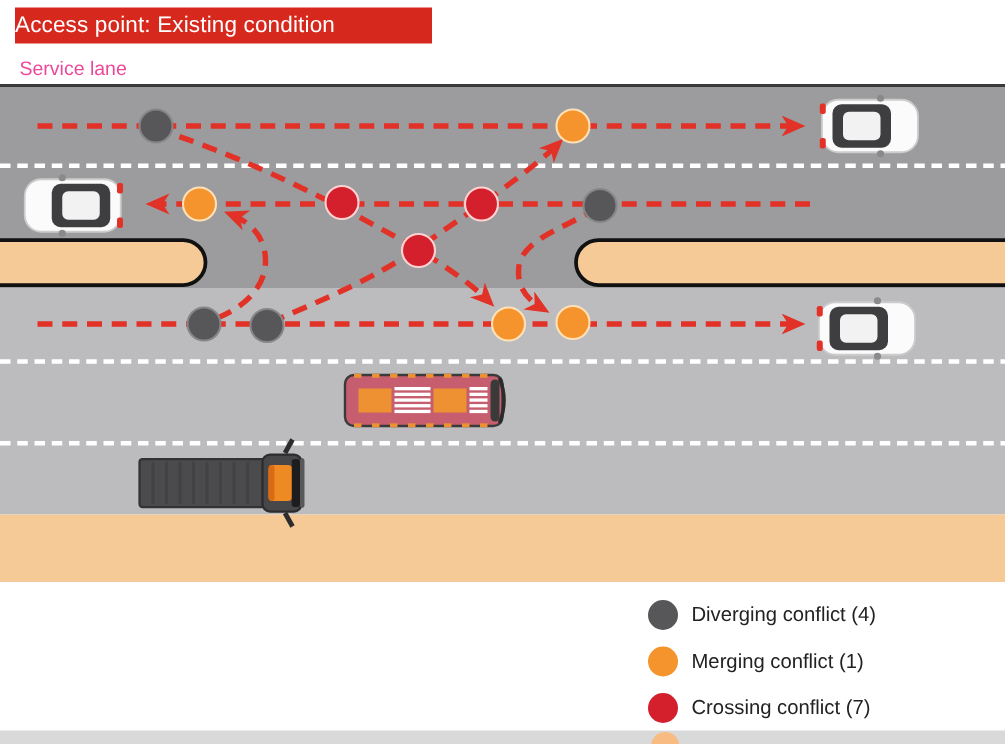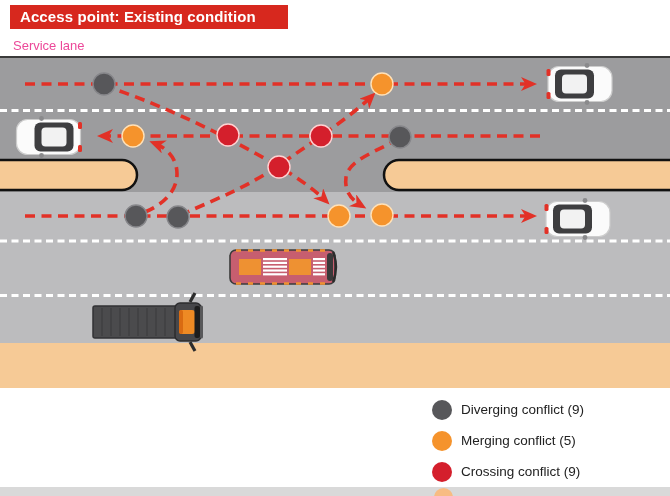--- a/index.html
+++ b/index.html
@@ -3,22 +3,22 @@
 <meta charset="utf-8">
 <style>
   html,body{margin:0;padding:0;background:#ffffff;}
   #stage{
     position:relative;width:670px;height:496px;overflow:hidden;
     font-family:"Liberation Sans", sans-serif;background:#ffffff;
   }
   .abs{position:absolute;}
   #title-banner{
     left:10px;top:5px;width:278px;height:24px;background:#d7281e;
-    color:#ffffff;font-size:15px;font-weight:bold;line-height:24px;
-    padding-left:10px;box-sizing:border-box;letter-spacing:.1px;
+    color:#ffffff;font-size:15px;font-weight:normal;line-height:24px;
+    box-sizing:border-box;letter-spacing:.1px;
   }
   .road-label{color:#ec4899;font-size:13px;line-height:14px;}
   #label-service-lane{left:13px;top:39px;}
   #label-highway{left:13px;top:261px;}
   #label-median{left:13px;top:362px;}
   #diagram-svg{left:0;top:0;}
   #legend{left:432px;top:399px;width:220px;}
   .legend-row{display:flex;align-items:center;height:21px;margin-bottom:10px;}
   .legend-dot{width:20px;height:20px;border-radius:50%;margin-right:9px;flex:0 0 auto;}
   .legend-dot.diverging{background:#57575a;}
@@ -176,28 +176,28 @@
       <rect x="86" y="7" width="16" height="24" rx="3" fill="#ee8a24"></rect>
       <rect x="86" y="7" width="4" height="24" rx="2" fill="#d96b12"></rect>
       <rect x="101.5" y="3" width="5.5" height="32" rx="2" fill="#1d1d1d"></rect>
       <rect x="107" y="2.5" width="3" height="33" rx="1.5" fill="#58585a"></rect>
     </g>
   </svg>
 
   <div id="legend" class="abs">
     <div class="legend-row">
       <span class="legend-dot diverging"></span>
-      <span class="legend-label">Diverging conflict (9)</span>
+      <span class="legend-label">Diverging conflict (4)</span>
     </div>
     <div class="legend-row">
       <span class="legend-dot merging"></span>
-      <span class="legend-label">Merging conflict (5)</span>
+      <span class="legend-label">Merging conflict (1)</span>
     </div>
     <div class="legend-row">
       <span class="legend-dot crossing"></span>
-      <span class="legend-label">Crossing conflict (9)</span>
+      <span class="legend-label">Crossing conflict (7)</span>
     </div>
   </div>
 
   <div id="bottom-bar" class="abs"></div>
   <div id="cut-dot" class="abs"></div>
 
 </div>
 
 </body></html>

